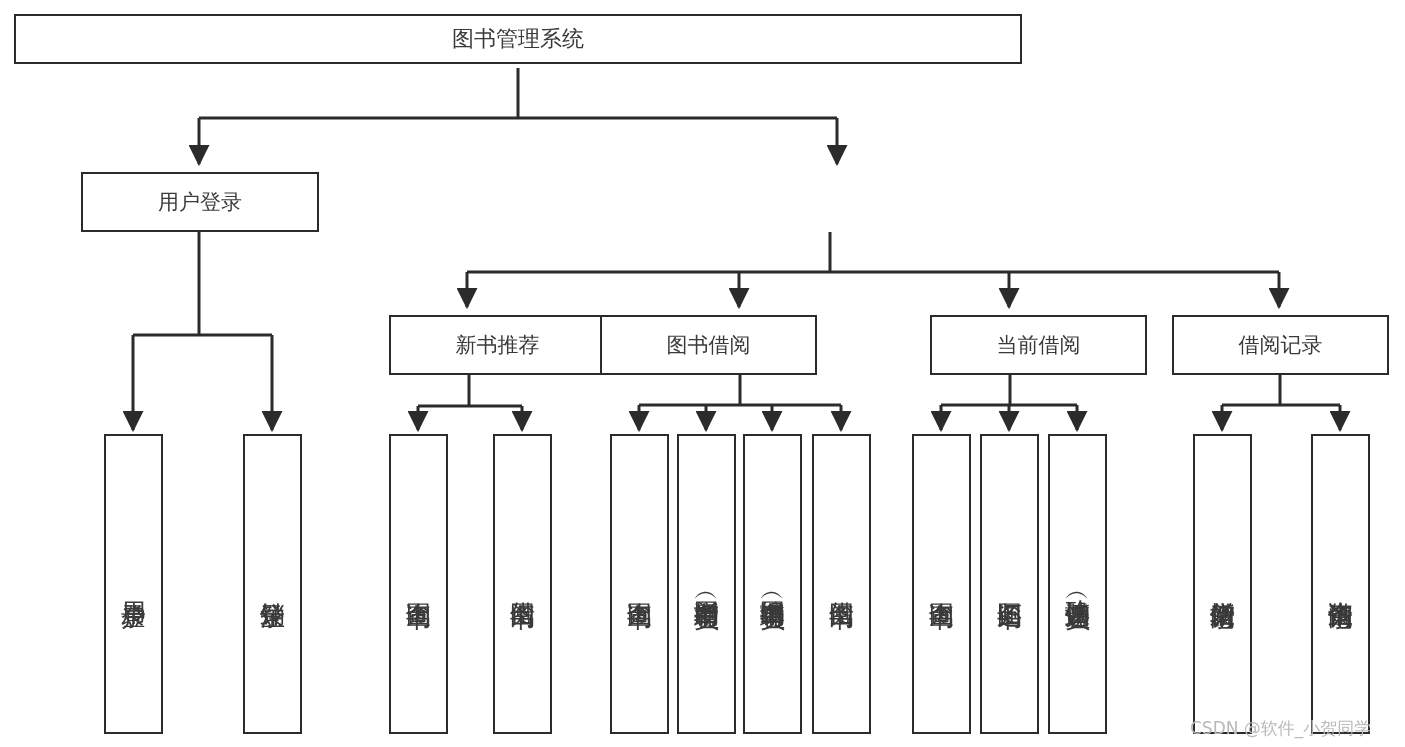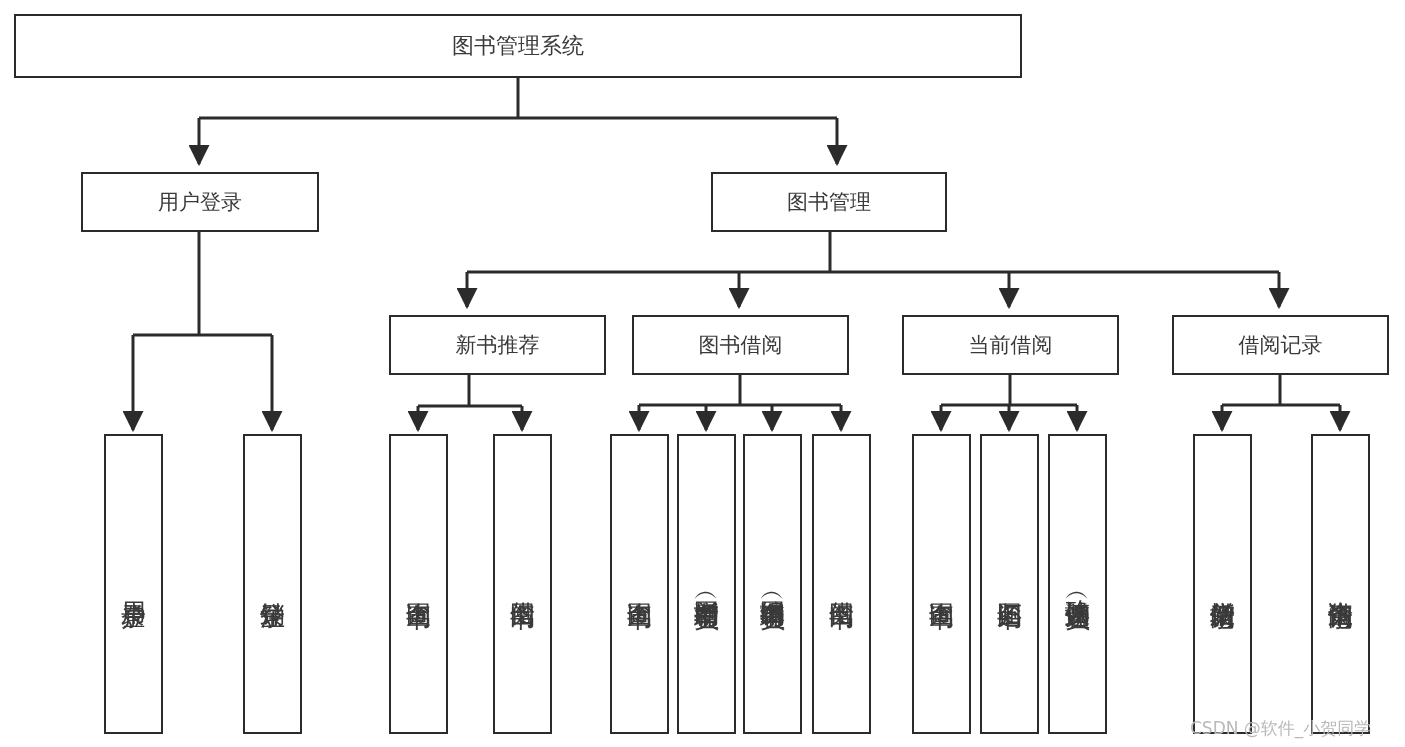--- a/index.html
+++ b/index.html
@@ -119,38 +119,35 @@
       <path d="M 1009 405 L 1009 430" marker-end="url(#arrow)"></path>
       <path d="M 1077 405 L 1077 430" marker-end="url(#arrow)"></path>
 
       <path d="M 1280 375 L 1280 405"></path>
       <path d="M 1222 405 L 1340 405"></path>
       <path d="M 1222 405 L 1222 430" marker-end="url(#arrow)"></path>
       <path d="M 1340 405 L 1340 430" marker-end="url(#arrow)"></path>
     </g>
   </svg>
 
-  <div class="node horizontal root" style="left:14px; top:14px; width:1008px; height:64px;">
+  <div class="node horizontal root" style="left:14px; top:14px; width:1008px; height:50px;">
     <span class="label">图书管理系统</span>
   </div>
 
   <div class="node horizontal" style="left:81px; top:172px; width:238px; height:60px;">
     <span class="label">用户登录</span>
   </div>
-  <div class="node horizontal" style="left:711px; top:172px; width:236px; height:60px;">
-    <span class="label">图书管理</span>
-  </div>
 
   <div class="node horizontal" style="left:361px; top:315px; width:217px; height:60px;margin-left:28px;">
     <span class="label">新书推荐</span>
   </div>
-  <div class="node horizontal" style="left:632px; top:315px; width:217px; height:60px;">
+  <div class="node horizontal" style="left:600px; top:315px; width:217px; height:60px;">
     <span class="label">图书借阅</span>
   </div>
-  <div class="node horizontal" style="left:902px; top:315px; width:217px; height:60px;">
+  <div class="node horizontal" style="left:930px; top:315px; width:217px; height:60px;">
     <span class="label">当前借阅</span>
   </div>
   <div class="node horizontal" style="left:1172px; top:315px; width:217px; height:60px;align-items:center;">
     <span class="label">借阅记录</span>
   </div>
 
   <div class="node vertical" style="left:104px; top:434px; width:59px; height:300px;">
     <span class="label">用户登录</span>
   </div>
   <div class="node vertical" style="left:243px; top:434px; width:59px; height:300px;">

